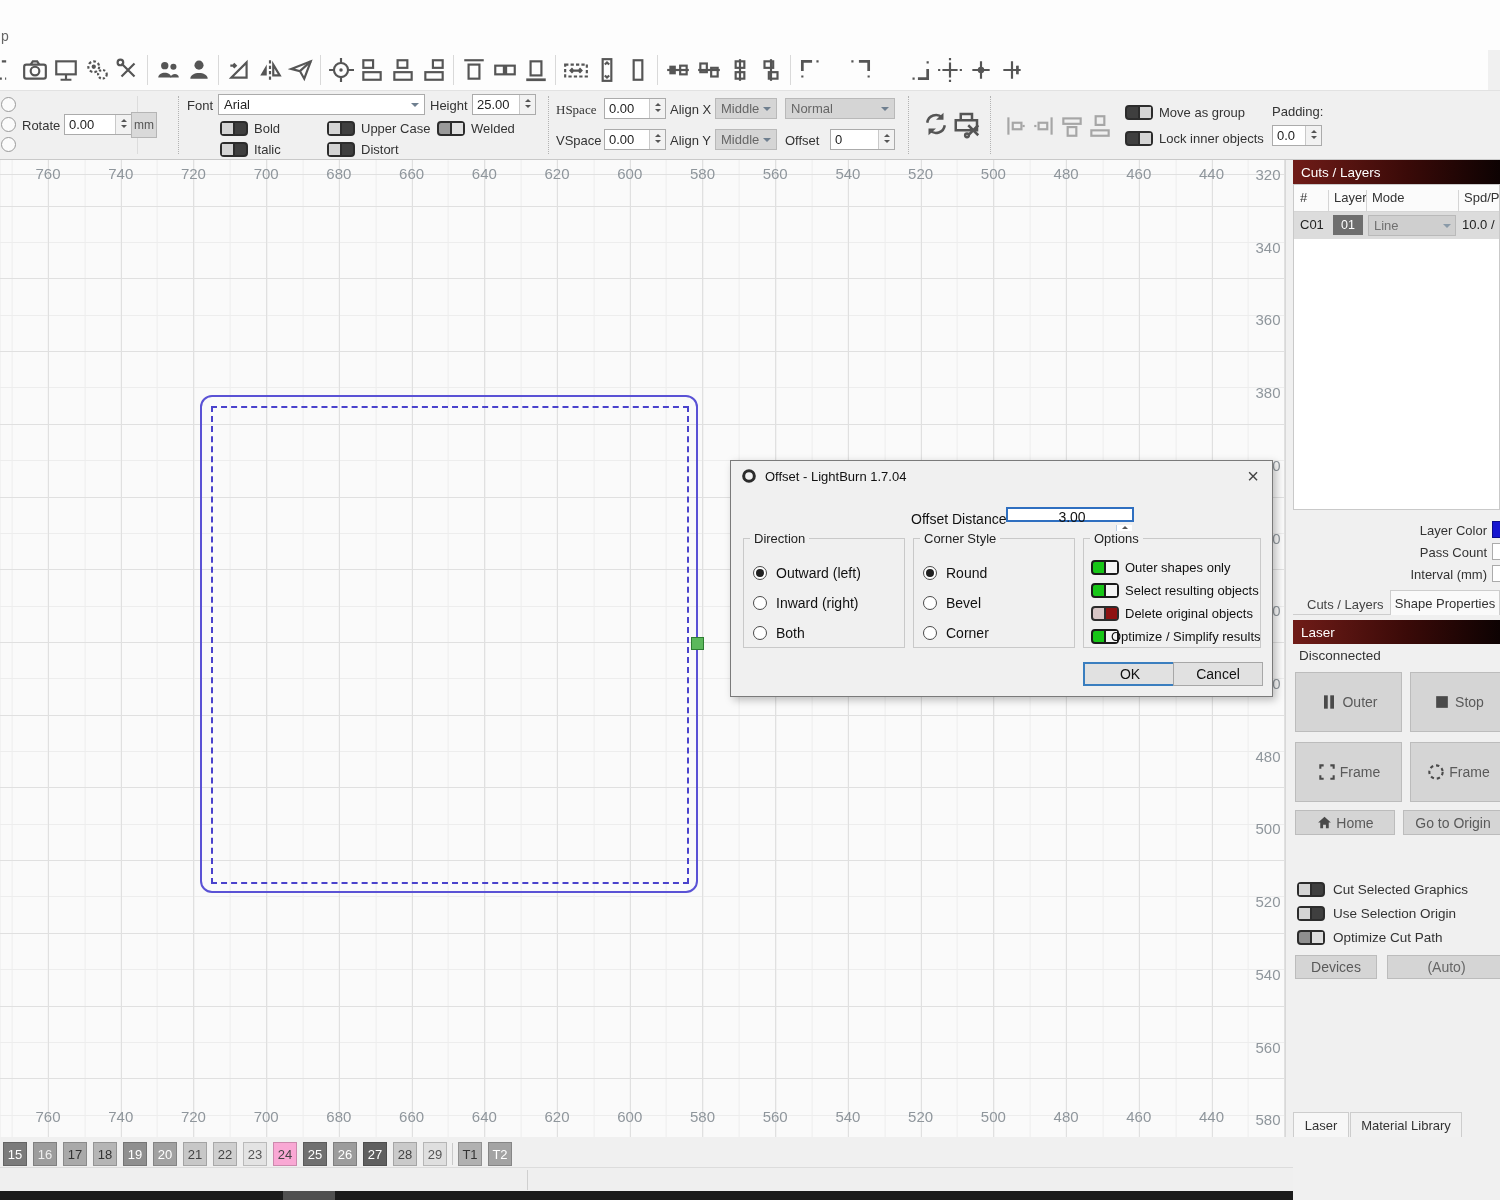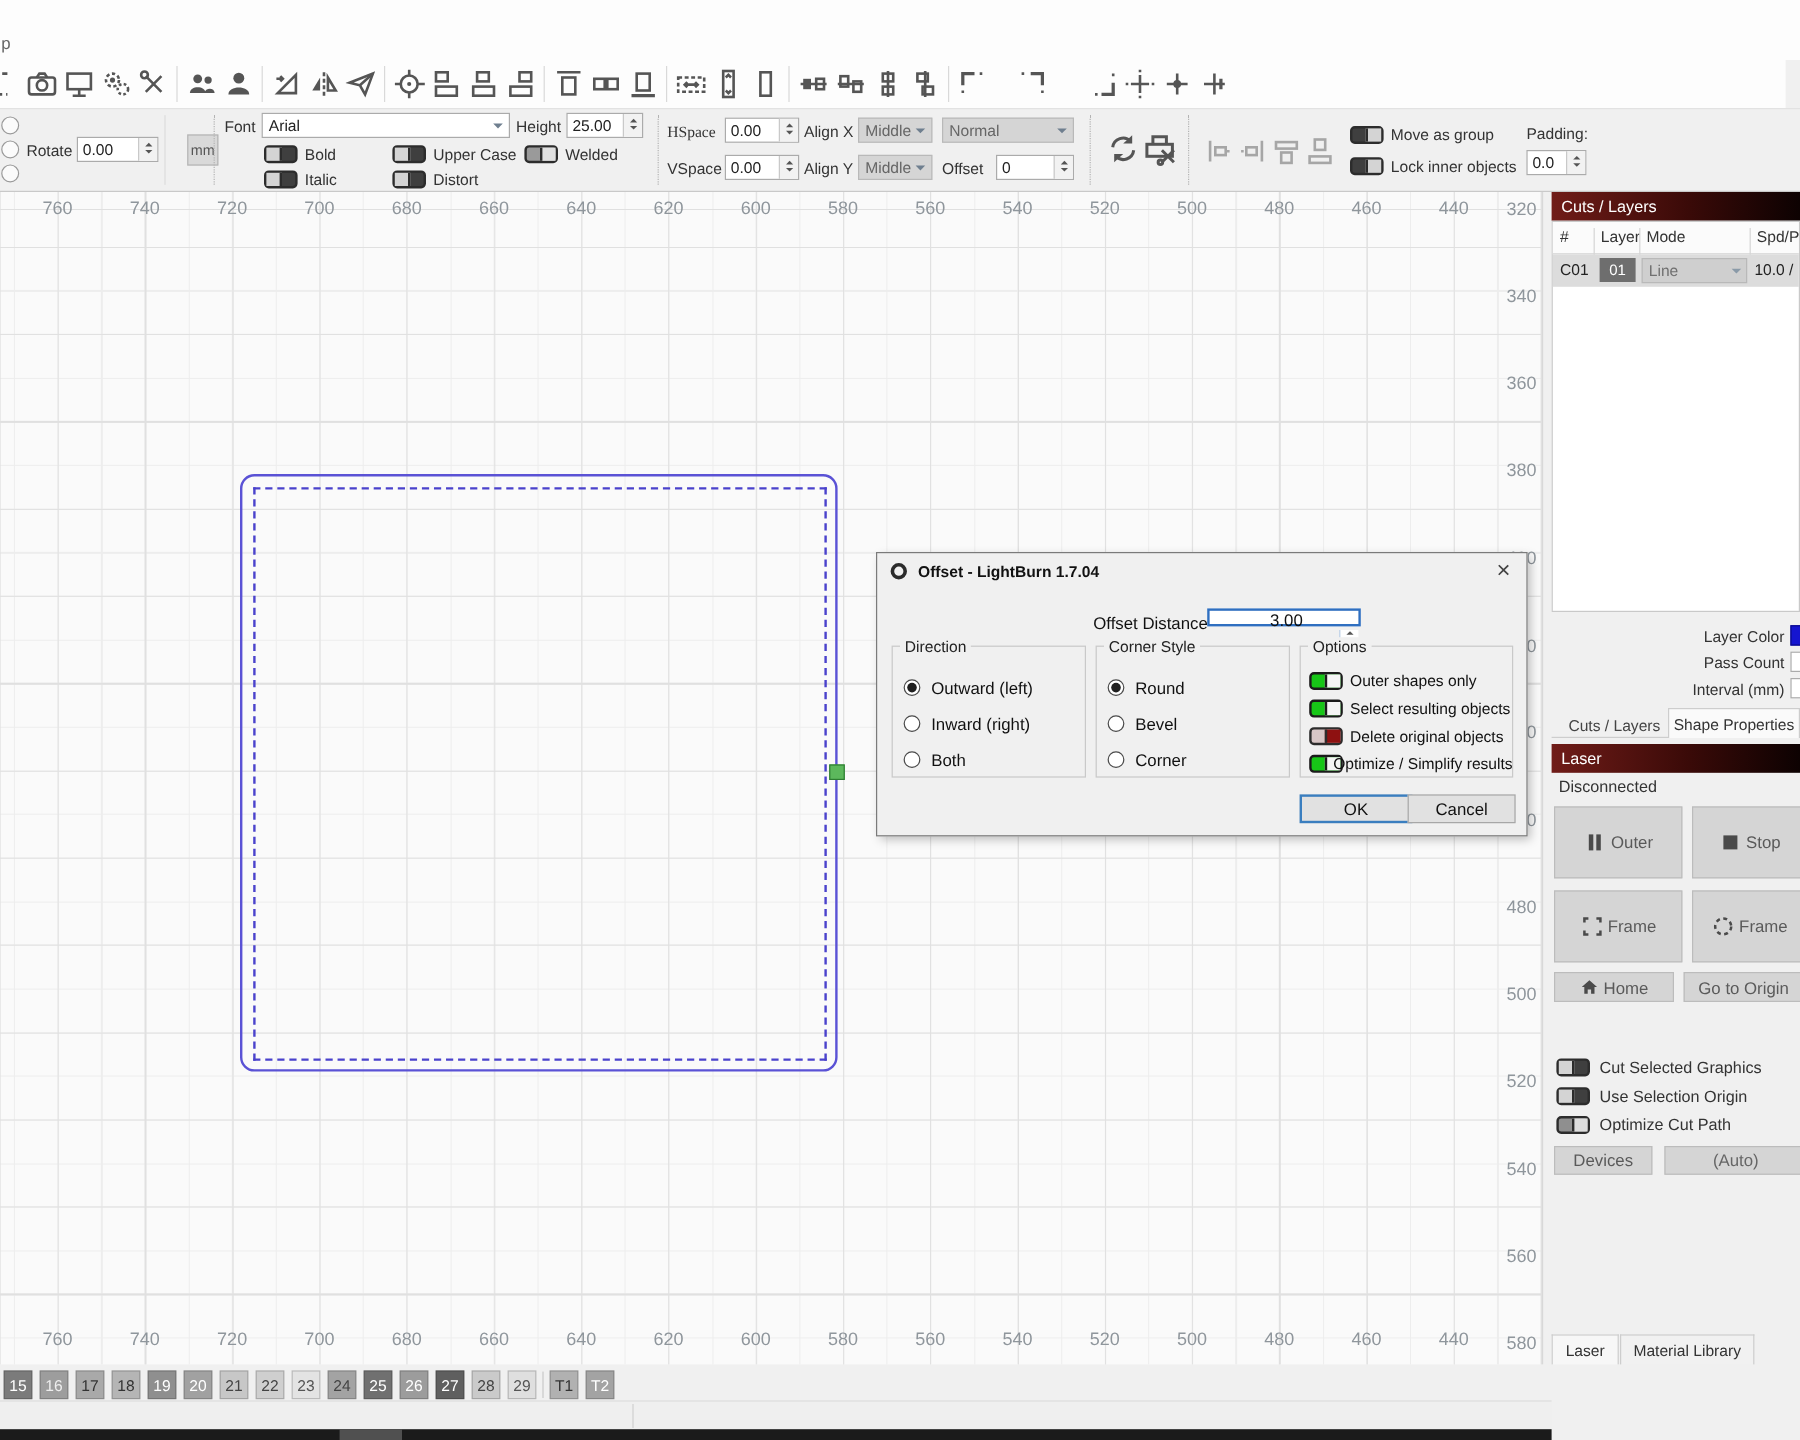--- a/index.html
+++ b/index.html
@@ -58,21 +58,21 @@
   .rlbl{position:absolute;width:40px;text-align:center;font-size:15px;color:#8f969c;}
   .sel-outer{position:absolute;left:200px;top:235px;width:498px;height:498px;
              border:2px solid #5a52d5;border-radius:12px;box-sizing:border-box;}
   .sel-inner{position:absolute;left:211px;top:246px;width:478px;height:478px;
              border:2px dashed #4a42cc;box-sizing:border-box;}
   .handle{position:absolute;left:691px;top:477px;width:13px;height:13px;background:#5cb85c;
           border:1.5px solid #2e7d32;box-sizing:border-box;}
   
   .dialog{position:absolute;left:730px;top:460px;width:543px;height:237px;background:#f0f0f0;
           border:1px solid #7a7a7a;box-sizing:border-box;z-index:10;box-shadow:3px 3px 8px rgba(0,0,0,.25);}
-  .dlg-title{position:absolute;left:0;top:0;right:0;height:30px;display:flex;align-items:center;padding-left:10px;font-weight:bold;}
+  .dlg-title{position:absolute;left:0;top:0;right:0;height:30px;display:flex;align-items:center;padding-left:10px;}
   .dlg-title .t{font-size:13px;color:#111;margin-left:8px;}
   .dlg-close{position:absolute;right:4px;top:0px;width:30px;height:30px;display:flex;align-items:center;
              justify-content:center;font-size:20px;color:#444;}
   .grp{position:absolute;border:1px solid #c9c9c9;box-sizing:border-box;}
   .grp .glabel{position:absolute;top:-8px;left:6px;background:#f0f0f0;padding:0 4px;font-size:13px;color:#222;}
   .radio{position:absolute;width:14px;height:14px;border:1px solid #4a4a4a;border-radius:50%;
          background:#fff;box-sizing:border-box;}
   .radio.sel::after{content:"";position:absolute;inset:2px;background:#1f1f1f;border-radius:50%;}
   .dlabel{position:absolute;font-size:14px;color:#111;white-space:nowrap;}
   .dist-input{position:absolute;left:275px;top:46px;width:128px;height:15px;background:#fff;
@@ -336,21 +336,21 @@
     <div class="circ" style="left:1px;top:46px;"></div>
     <span class="lbl" style="left:22px;top:27px;">Rotate</span>
     <div class="num" style="left:64px;top:23px;width:68px;">
       <span class="val">0.00</span>
         <span class="spin">
           <i></i>
           <i class="dn"></i>
         </span>
     </div>
     <div style="position:absolute;left:137px;top:5px;width:1px;height:58px;background:#dcdcdc;"></div>
-    <div class="btn-mm" style="left:156px;top:21px;">mm</div>
+    <div class="btn-mm" style="left:131px;top:21px;">mm</div>
     <div class="dotsep" style="left:178px;"></div>
 
     <span class="lbl" style="left:187px;top:7px;">Font</span>
     <div class="combo white" style="left:218px;top:3px;width:207px;">
       <span>Arial</span>
         <span class="chev"></span>
     </div>
     <span class="lbl" style="left:430px;top:7px;">Height</span>
     <div class="num" style="left:472px;top:3px;width:64px;">
       <span class="val">25.00</span>
@@ -643,21 +643,21 @@
   <div class="palette">
       <div class="pal" style="left: 3px; background: rgb(123, 123, 123); color: rgb(255, 255, 255);">15</div>
       <div class="pal" style="left: 33px; background: rgb(157, 157, 157); color: rgb(238, 238, 238);">16</div>
       <div class="pal" style="left: 63px; background: rgb(169, 169, 169); color: rgb(51, 51, 51);">17</div>
       <div class="pal" style="left: 93px; background: rgb(181, 181, 181); color: rgb(51, 51, 51);">18</div>
       <div class="pal" style="left: 123px; background: rgb(143, 143, 143); color: rgb(255, 255, 255);">19</div>
       <div class="pal" style="left: 153px; background: rgb(161, 161, 161); color: rgb(255, 255, 255);">20</div>
       <div class="pal" style="left: 183px; background: rgb(199, 199, 199); color: rgb(68, 68, 68);">21</div>
       <div class="pal" style="left: 213px; background: rgb(207, 207, 207); color: rgb(68, 68, 68);">22</div>
       <div class="pal" style="left: 243px; background: rgb(227, 227, 227); color: rgb(85, 85, 85);">23</div>
-      <div class="pal" style="left: 273px; background: #a3a3a3; color: rgb(68, 68, 68); text-align: center;">24</div>
+      <div class="pal" style="left: 273px; background: #f9a8d4; color: rgb(68, 68, 68); text-align: center;">24</div>
       <div class="pal" style="left: 303px; background: rgb(112, 112, 112); color: rgb(255, 255, 255);">25</div>
       <div class="pal" style="left: 333px; background: rgb(156, 156, 156); color: rgb(255, 255, 255);">26</div>
       <div class="pal" style="left: 363px; background: rgb(95, 95, 95); color: rgb(255, 255, 255);">27</div>
       <div class="pal" style="left: 393px; background: rgb(202, 202, 202); color: rgb(68, 68, 68);">28</div>
       <div class="pal" style="left: 423px; background: rgb(223, 223, 223); color: rgb(85, 85, 85);">29</div>
       <div class="pal" style="left: 458px; background: rgb(177, 177, 177); color: rgb(51, 51, 51);">T1</div>
       <div class="pal" style="left: 488px; background: rgb(163, 163, 163); color: rgb(255, 255, 255);">T2</div>
     </div>
   <div class="palsep" style="top:1143px;"></div>
 

